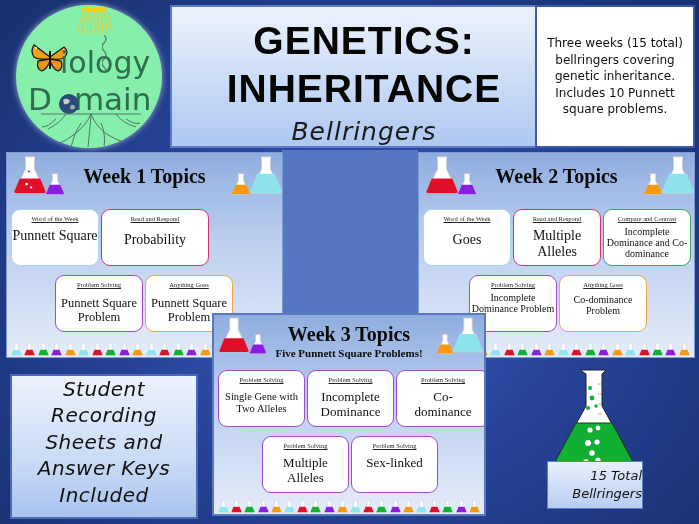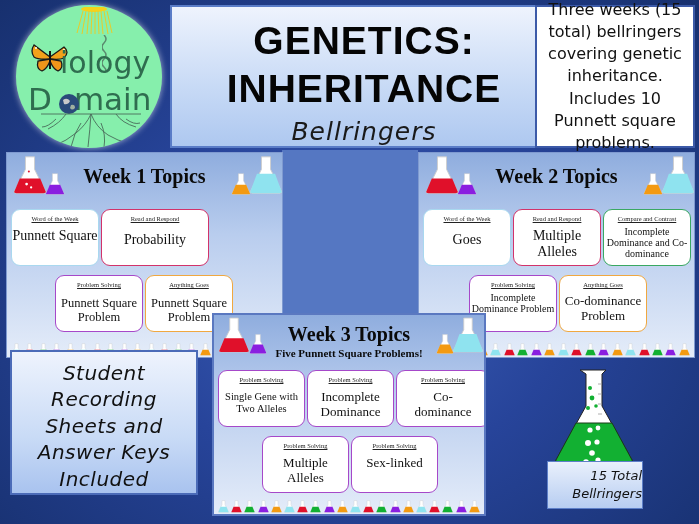--- a/index.html
+++ b/index.html
@@ -52,21 +52,21 @@
     letter-spacing: 1px;
   }
 
   
   .desc-box {
     left: 535px; top: 5px; width: 160px; height: 143px;
     background: #ffffff;
     border: 2px solid #3c5aa8;
     display: flex; align-items: center; justify-content: center;
     text-align: center;
-    font-family: "DejaVu Sans", sans-serif; font-size: 16px; line-height: 1.38;
+    font-family: "DejaVu Sans", sans-serif; font-size: 12px; line-height: 1.38;
     color: #111; padding: 6px 4px;
   }
 
   
   .mid-panel {
     left: 282px; top: 150px; width: 136px; height: 165px;
     background: #5577c2;
   }
 
   
@@ -103,27 +103,27 @@
   .w3 { left: 212px; top: 313px; width: 274px; height: 203px; border: 2px solid #5a78c0; }
 
   .flask-row {
     position: absolute; left: 4px; right: 4px; bottom: 1px; height: 14px;
     display: flex; justify-content: space-between; align-items: flex-end;
   }
   .flask-row .mini { width: 11px; height: 13px; }
 
   
   .student-box {
-    left: 10px; top: 350px; width: 188px; height: 145px;
+    left: 10px; top: 374px; width: 188px; height: 145px;
     background: linear-gradient(180deg, #eef3fd 0%, #c9dbf6 60%, #a9c3ef 100%);
     border: 2px solid #4b6bb8;
     text-align: center;
     font-family: "DejaVu Sans", sans-serif; font-style: italic;
     font-size: 20px; line-height: 1.32; color: #111;
-    padding-top: 8px; letter-spacing: 0.5px;
+    padding-top: 0; letter-spacing: 0.5px;
   }
 
   
   .big-flask { left: 550px; top: 368px; width: 90px; height: 100px; }
   .total-box {
     left: 547px; top: 461px; width: 96px; height: 48px;
     background: linear-gradient(180deg, #e9f0fc 0%, #b7cdf1 100%);
     border: 1.5px solid #5d7fc8;
     text-align: right;
     font-family: "DejaVu Sans", sans-serif; font-style: italic;
@@ -358,21 +358,21 @@
   <div class="card" style="left:184px;top:56px;width:88px;height:57px;border-color:#3aa862">
     <span class="cat">Compare and Contrast</span>
     <span class="topic" style="font-size:10px;margin-top:4px">Incomplete Dominance and Co-dominance</span>
   </div>
   <div class="card" style="left:50px;top:122px;width:88px;height:57px;border-color:#a648c9">
     <span class="cat">Problem Solving</span>
     <span class="topic" style="font-size:10px;margin-top:4px">Incomplete Dominance Problem</span>
   </div>
   <div class="card" style="left:140px;top:122px;width:88px;height:57px;border-color:#f0a840">
     <span class="cat">Anything Goes</span>
-    <span class="topic" style="font-size:13px;">Co-dominance Problem</span>
+    <span class="topic" style="font-size:10px;">Co-dominance Problem</span>
   </div>
   <div class="flask-row">
       <svg viewBox="0 0 30 34" class="mini">
         <path d="M11 1 H19 V12 L29 32 Q29 33 27 33 H3 Q1 33 1 32 L11 12 Z" fill="#fff" stroke="#ccc" stroke-width="1"></path>
         <path d="M7 18 H23 L29 32 Q29 33 27 33 H3 Q1 33 1 32 Z" fill="#8fe3ef"></path>
       </svg>
       <svg viewBox="0 0 30 34" class="mini">
         <path d="M11 1 H19 V12 L29 32 Q29 33 27 33 H3 Q1 33 1 32 L11 12 Z" fill="#fff" stroke="#ccc" stroke-width="1"></path>
         <path d="M7 18 H23 L29 32 Q29 33 27 33 H3 Q1 33 1 32 Z" fill="#e0102a"></path>
       </svg>

